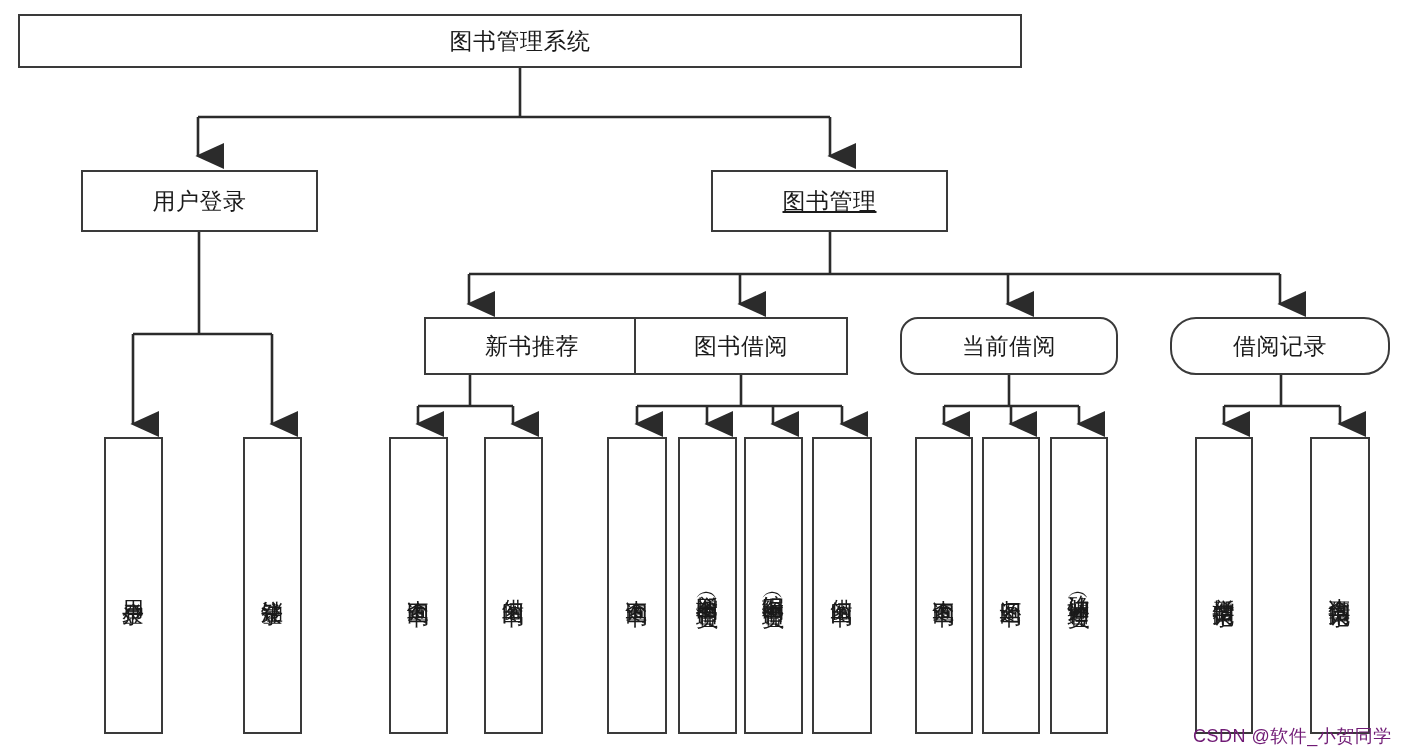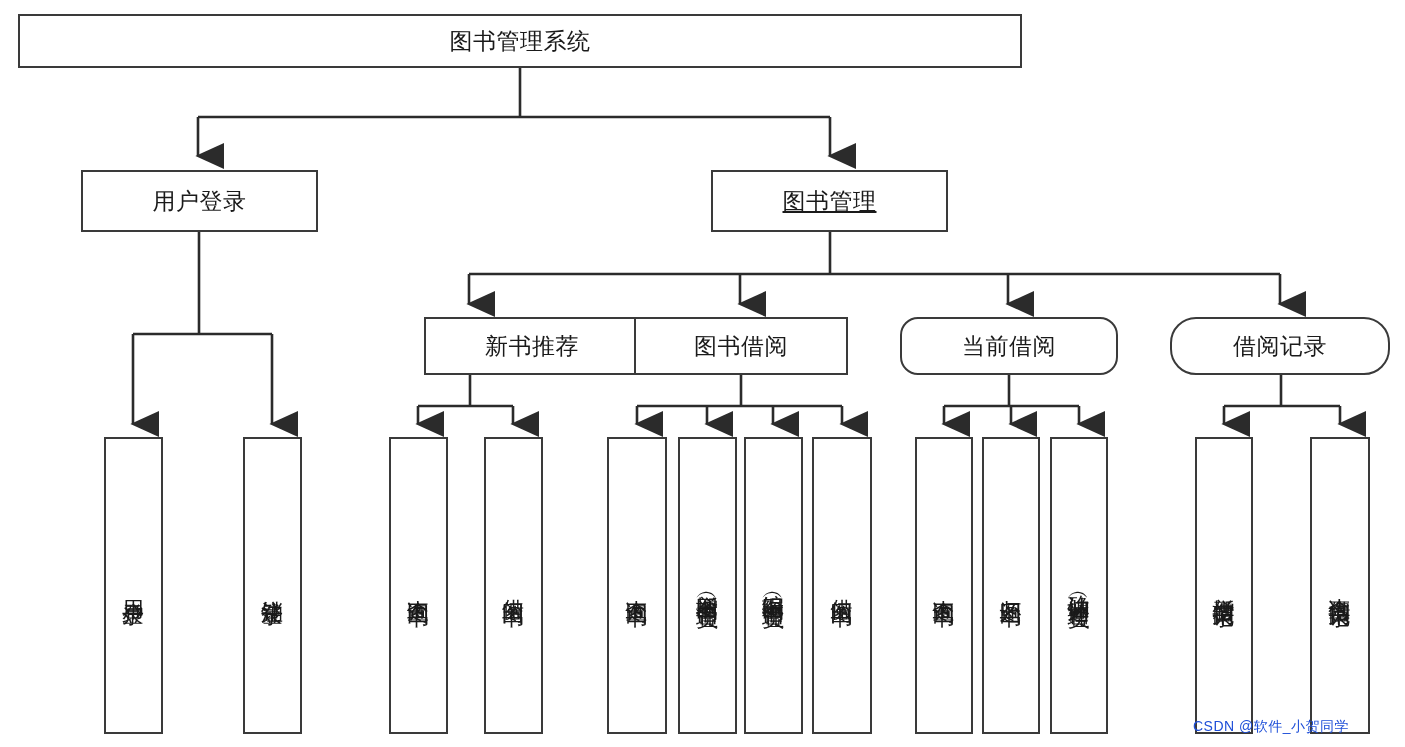--- a/index.html
+++ b/index.html
@@ -44,24 +44,25 @@
   }
   .node-v .vlabel {
     writing-mode: vertical-rl;
     text-orientation: upright;
     line-height: 1.05;
     white-space: nowrap;
     letter-spacing: 2px;
   }
   .watermark {
     position: absolute;
-    font-size: 14px;
-    color: #1d4ed8;
+    font-size: 18px;
+    color: #701a75;
     white-space: nowrap;
     letter-spacing: 0.5px;
+    margin-top: 6px;
   }
 </style>
 </head>
 <body>
 
 <div id="canvas">
 
   <svg id="diagram-svg" viewBox="0 0 1405 747" xmlns="http://www.w3.org/2000/svg">
     <defs>
       <marker id="arrow" viewBox="0 0 12 12" refX="6" refY="10" markerWidth="12" markerHeight="12" orient="auto-start-reverse">

